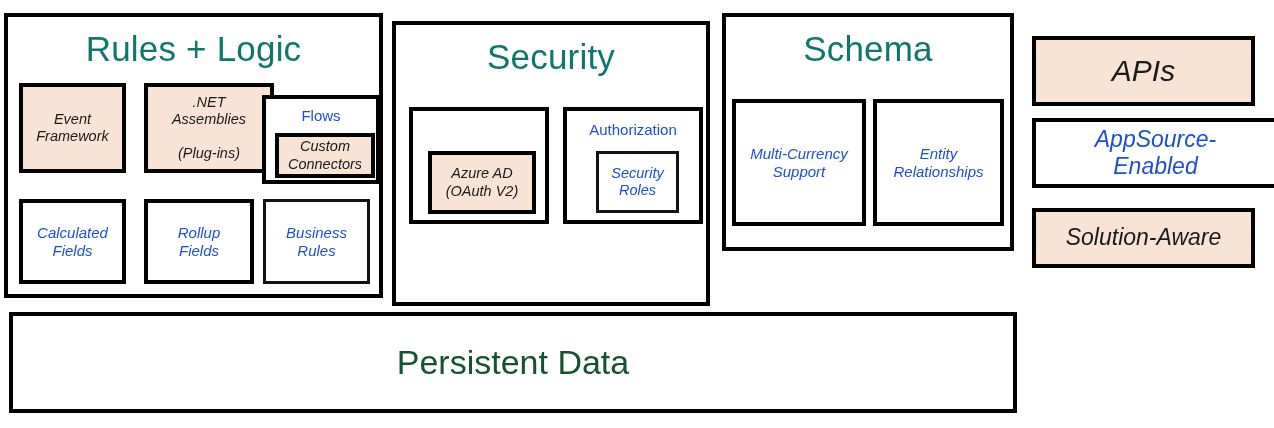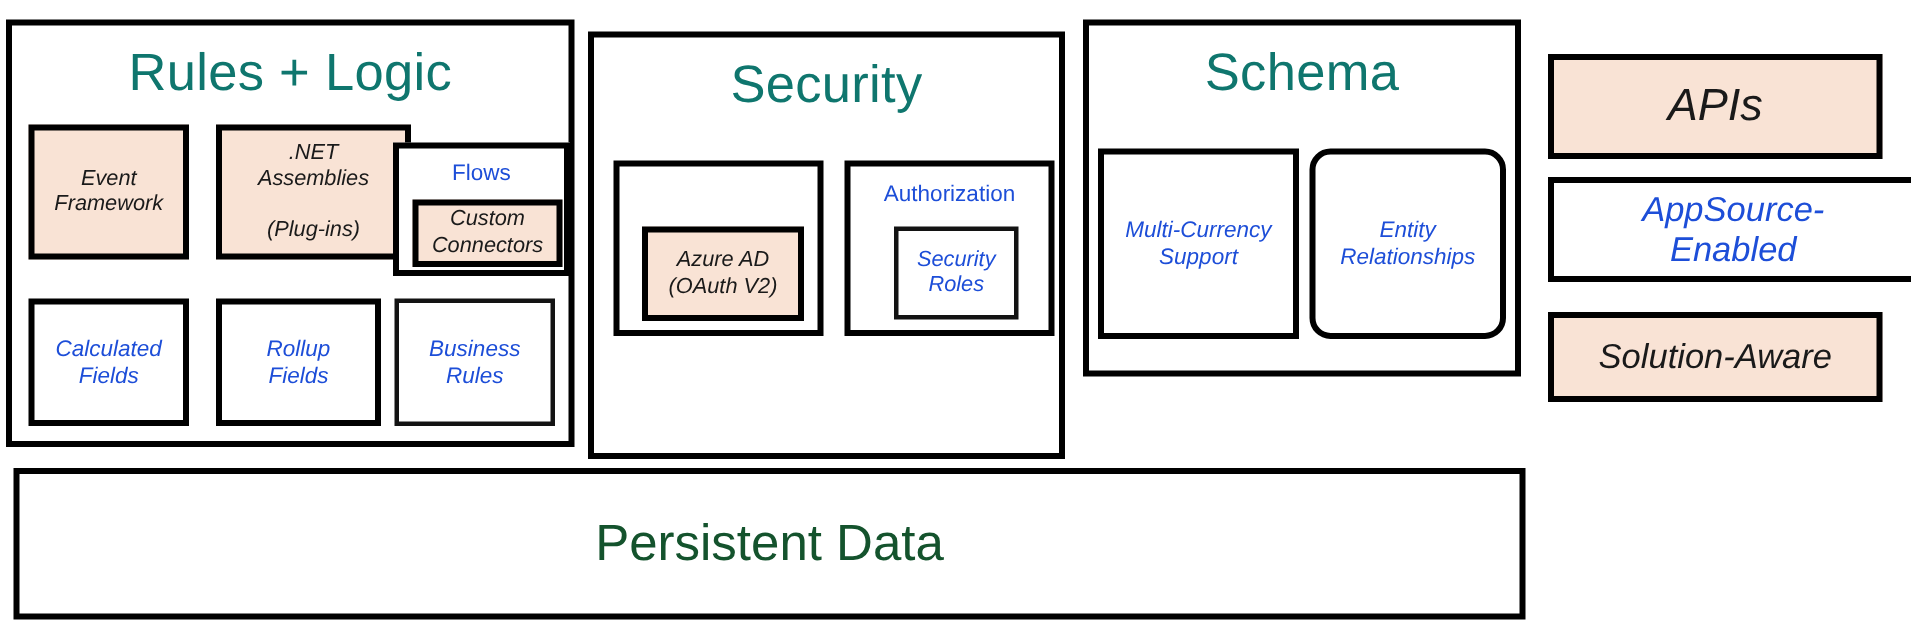--- a/index.html
+++ b/index.html
@@ -138,21 +138,21 @@
   </div>
 
   <div class="box panel" style="left:722px; top:13px; width:292px; height:238px;">
     <div class="panel-title" style="top:12px; font-size:35px;">Schema</div>
 
     <div class="box leaf" style="left:6px; top:82px; width:134px; height:127px;">
       <span class="lbl txt-grey multiline" style="font-size:15px;">Multi-Currency
 Support</span>
     </div>
 
-    <div class="box leaf" style="left:147px; top:82px; width:131px; height:127px;border-radius:14px;">
+    <div class="box leaf" style="left:147px; top:82px; width:131px; height:127px;">
       <span class="lbl txt-grey multiline" style="font-size:15px;">Entity
 Relationships</span>
     </div>
   </div>
 
   <div class="box leaf peach" style="left:1032px; top:36px; width:223px; height:70px;">
     <span class="lbl txt-dark multiline" style="font-size:30px;">APIs</span>
   </div>
 
   <div class="box leaf" style="left:1032px; top:118px; width:247px; height:70px;">

